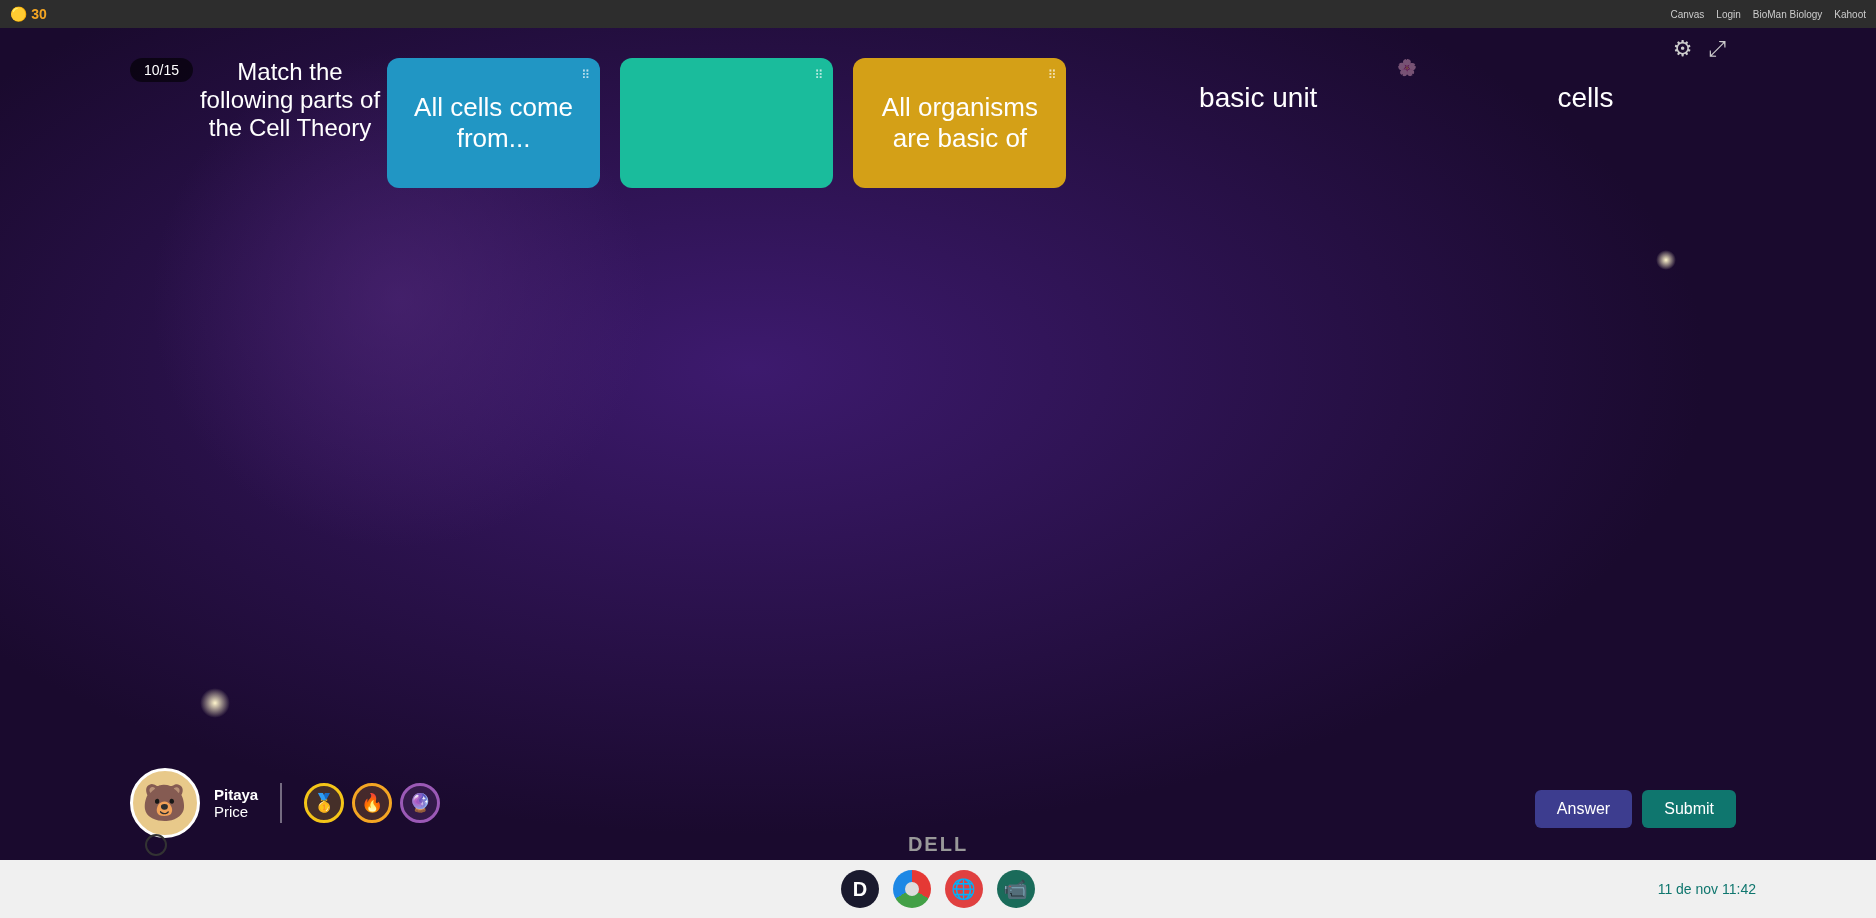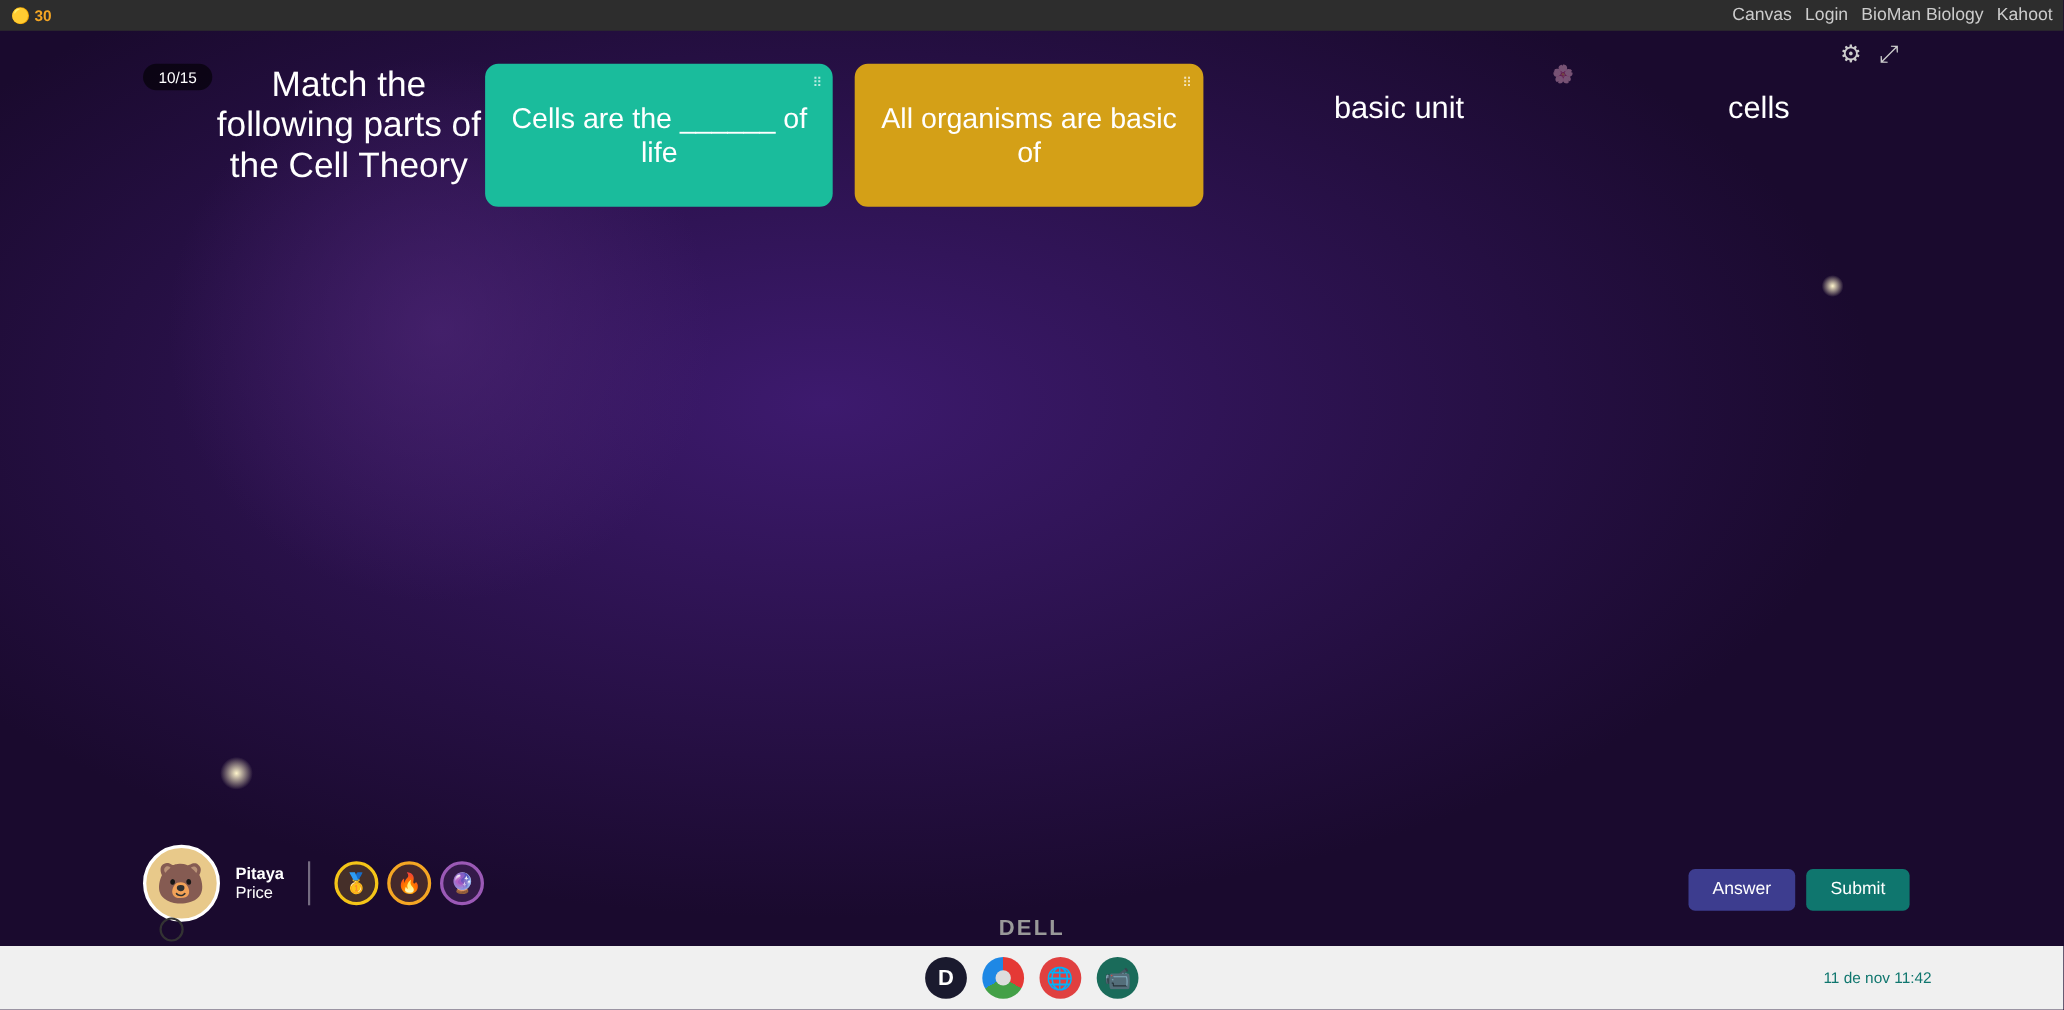--- a/index.html
+++ b/index.html
@@ -43,21 +43,21 @@
       align-items: center;
       padding: 0 10px;
       gap: 28px;
       z-index: 10;
     }
 
     .browser-bar-links {
       display: flex;
       gap: 12px;
       margin-left: auto;
-      font-size: 16px;
+      font-size: 10px;
       color: #ccc;
       align-items: center;
     }
 
     .browser-bar-links span {
       cursor: pointer;
       color: #ccc;
     }
 
     
@@ -77,21 +77,21 @@
       background: rgba(0,0,0,0.6);
       color: white;
       padding: 4px 14px;
       border-radius: 12px;
       font-size: 14px;
       margin-bottom: 12px;
     }
 
     .question-title {
       color: white;
-      font-size: 32px;
+      font-size: 24px;
       font-weight: 500;
       text-align: center;
       margin-bottom: 30px;
     }
 
     
     .cards-row {
       display: flex;
       gap: 20px;
       width: 100%;
@@ -375,24 +375,27 @@
     <div class="progress-badge">
       <span>10/15</span>
     </div>
 
     <div class="question-title">
       <span>Match the following parts of the Cell Theory</span>
     </div>
 
     <div class="cards-row">
 
+      <div class="card card-blue">
+        <span class="card-drag-icon drag-dots"></span>
+        <span class="card-text">All cells come from...</span>
+      </div>
 
       <div class="card card-teal">
         <span class="card-drag-icon drag-dots"></span>
-        <span class="card-text">Cells are the ______ of life</span>
       </div>
 
       <div class="card card-orange">
         <span class="card-drag-icon drag-dots"></span>
         <span class="card-text">All organisms are basic of</span>
       </div>
 
     </div>
 
     <div class="answers-row">

